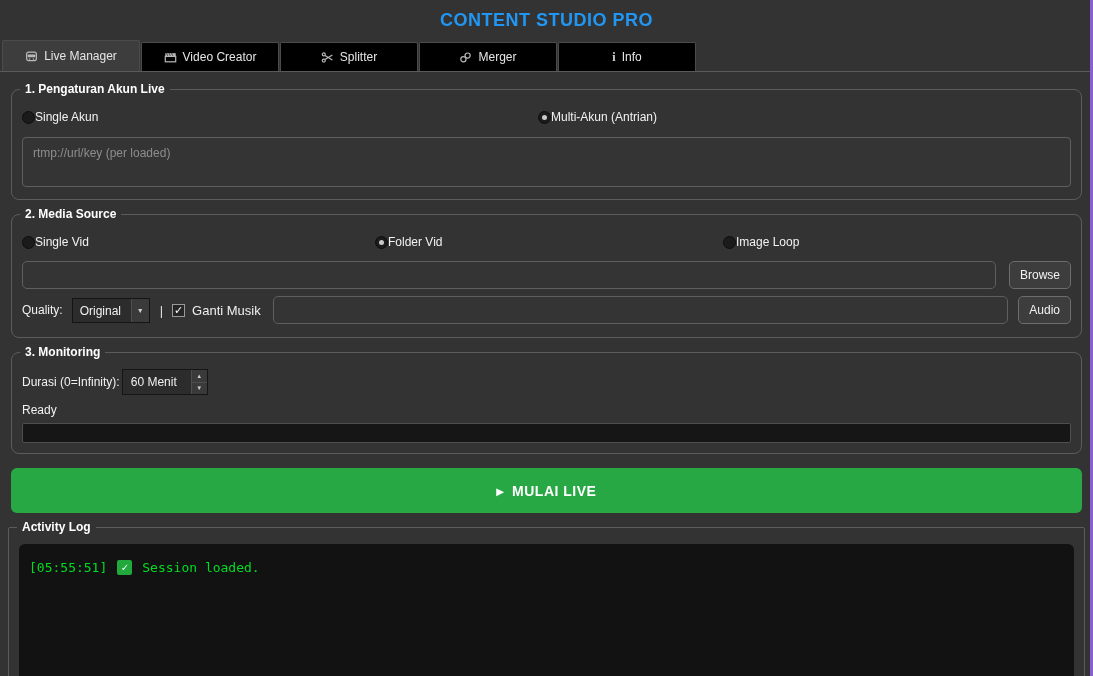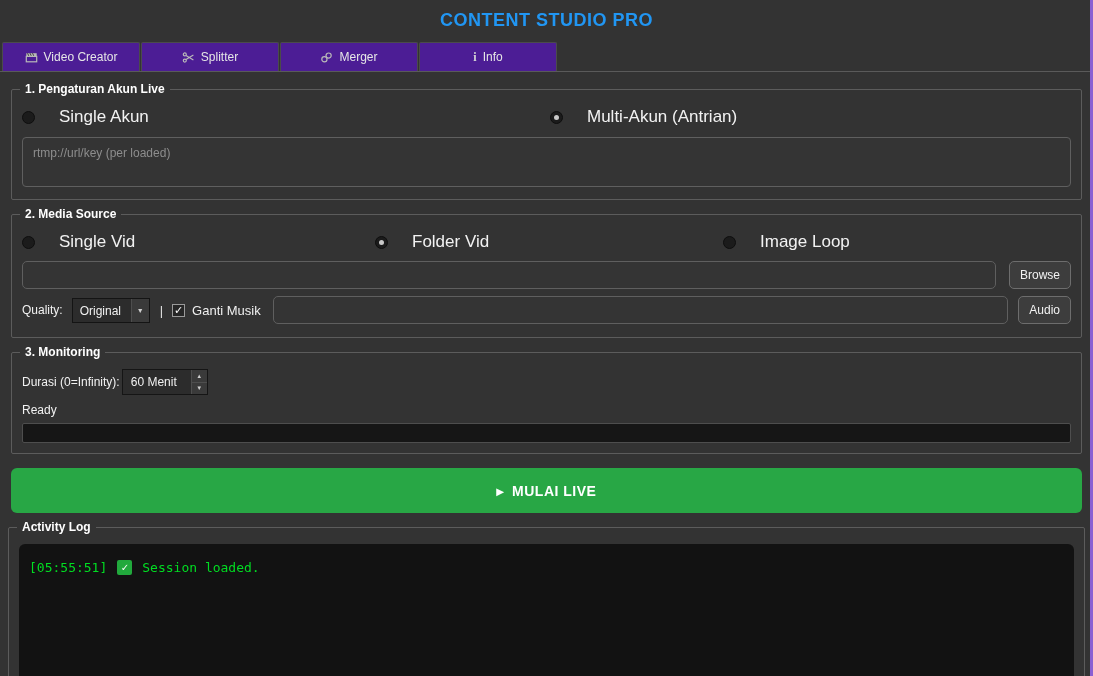--- a/index.html
+++ b/index.html
@@ -13,47 +13,47 @@
   }
   
   .titlebar { height:40px; display:flex; align-items:center; justify-content:center; }
   .app-title { font-size:18px; font-weight:bold; color:#2196f3; letter-spacing:0.5px; }
 
   
   .tabbar { display:flex; padding-left:2px; height:31px; align-items:flex-end; }
   .tab {
     width:138px; height:29px; margin-right:1px;
     display:flex; align-items:center; justify-content:center; gap:6px;
-    background:#4c1d95; border:1px solid #4b4b4b; border-bottom:none;
+    background:#000000; border:1px solid #4b4b4b; border-bottom:none;
     font-size:12px; color:#e6e6e6; cursor:pointer;
     border-top-left-radius:2px; border-top-right-radius:2px;
   }
   .tab.active { background:#3d3d3d; height:31px; }
   .tab .ticon { width:13px; height:13px; flex:0 0 auto; display:flex; align-items:center; justify-content:center; }
   .tab .ticon svg { width:13px; height:13px; }
   .info-glyph { font-weight:bold; font-size:12px; color:#d6d6d6; font-family:"Liberation Serif", serif; }
 
   
   .pane {
     position:absolute; left:0; right:0; top:71px; bottom:0;
     border-top:1px solid #5a5a5a;
     padding:17px 11px 0 11px;
     background:#333333;
   }
 
   
-  .group { position:relative; border:1px solid #5c5c5c; border-radius:2px; margin-bottom:14px; }
+  .group { position:relative; border:1px solid #5c5c5c; border-radius:8px; margin-bottom:14px; }
   .group-label {
     position:absolute; top:-8px; left:8px; padding:0 5px;
     background:#333333; font-size:12px; font-weight:bold; color:#ffffff;
   }
   .g-pad { padding:16px 10px 12px 10px; }
 
   
-  .radio-item { display:flex; align-items:center; gap:24px; font-size:17px; color:#f2f2f2; cursor:pointer; }
+  .radio-item { display:flex; align-items:center; gap:0; font-size:12px; color:#f2f2f2; cursor:pointer; }
   .radio {
     width:13px; height:13px; border-radius:50%;
     background:#1b1b1b; border:1px solid #0e0e0e; position:relative; flex:0 0 auto;
   }
   .radio.sel::after {
     content:""; position:absolute; left:3px; top:3px; width:5px; height:5px;
     border-radius:50%; background:#c9c9c9;
   }
 
   
@@ -123,20 +123,31 @@
   svg .fl { fill:#b9b9b9; }
 </style>
 </head>
 <body>
 
 <div class="titlebar">
   <div class="app-title">CONTENT STUDIO PRO</div>
 </div>
 
 <div class="tabbar">
+  <div class="tab active">
+    <span class="ticon">
+      <svg viewBox="0 0 13 13">
+          <rect class="st" x="1.6" y="2.2" width="9.8" height="8.4" rx="2"></rect>
+          <rect class="fl" x="2.6" y="4.6" width="7.8" height="2.6" rx="0.6"></rect>
+          <circle class="fl" cx="4.6" cy="9" r="0.7"></circle>
+          <circle class="fl" cx="8.4" cy="9" r="0.7"></circle>
+        </svg>
+    </span>
+    <span>Live Manager</span>
+  </div>
   <div class="tab">
     <span class="ticon">
       <svg viewBox="0 0 13 13">
           <rect class="fl" x="1.3" y="2.2" width="10.4" height="3.2"></rect>
           <path d="M2.5 2.2 L4 5.4 M5 2.2 L6.5 5.4 M7.5 2.2 L9 5.4" stroke="#333" stroke-width="0.9" fill="none"></path>
           <rect class="st" x="1.3" y="5.4" width="10.4" height="5.4"></rect>
         </svg>
     </span>
     <span>Video Creator</span>
   </div>
@@ -168,21 +179,21 @@
 <div class="pane">
 
   <div class="group">
     <div class="group-label">1. Pengaturan Akun Live</div>
     <div class="g-pad">
       <div class="row" style="position:relative; height:22px; margin-bottom:9px;">
         <div class="radio-item">
           <span class="radio"></span>
           <span>Single Akun</span>
         </div>
-        <div class="radio-item" style="position:absolute; left:528px;">
+        <div class="radio-item" style="position:absolute; left:516px;">
           <span class="radio sel"></span>
           <span>Multi-Akun (Antrian)</span>
         </div>
       </div>
       <div class="textarea">rtmp://url/key (per loaded)</div>
     </div>
   </div>
 
   <div class="group">
     <div class="group-label">2. Media Source</div>

